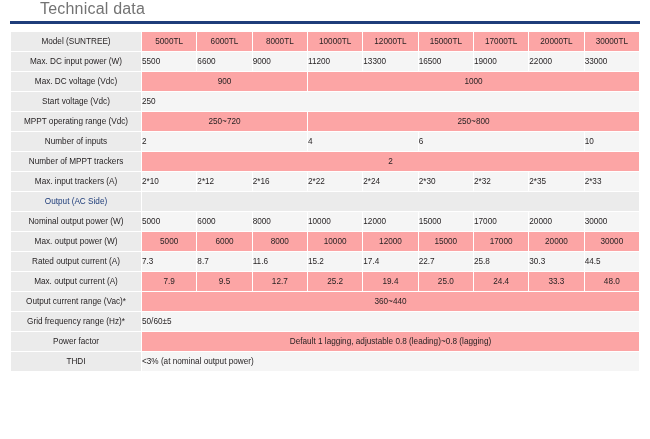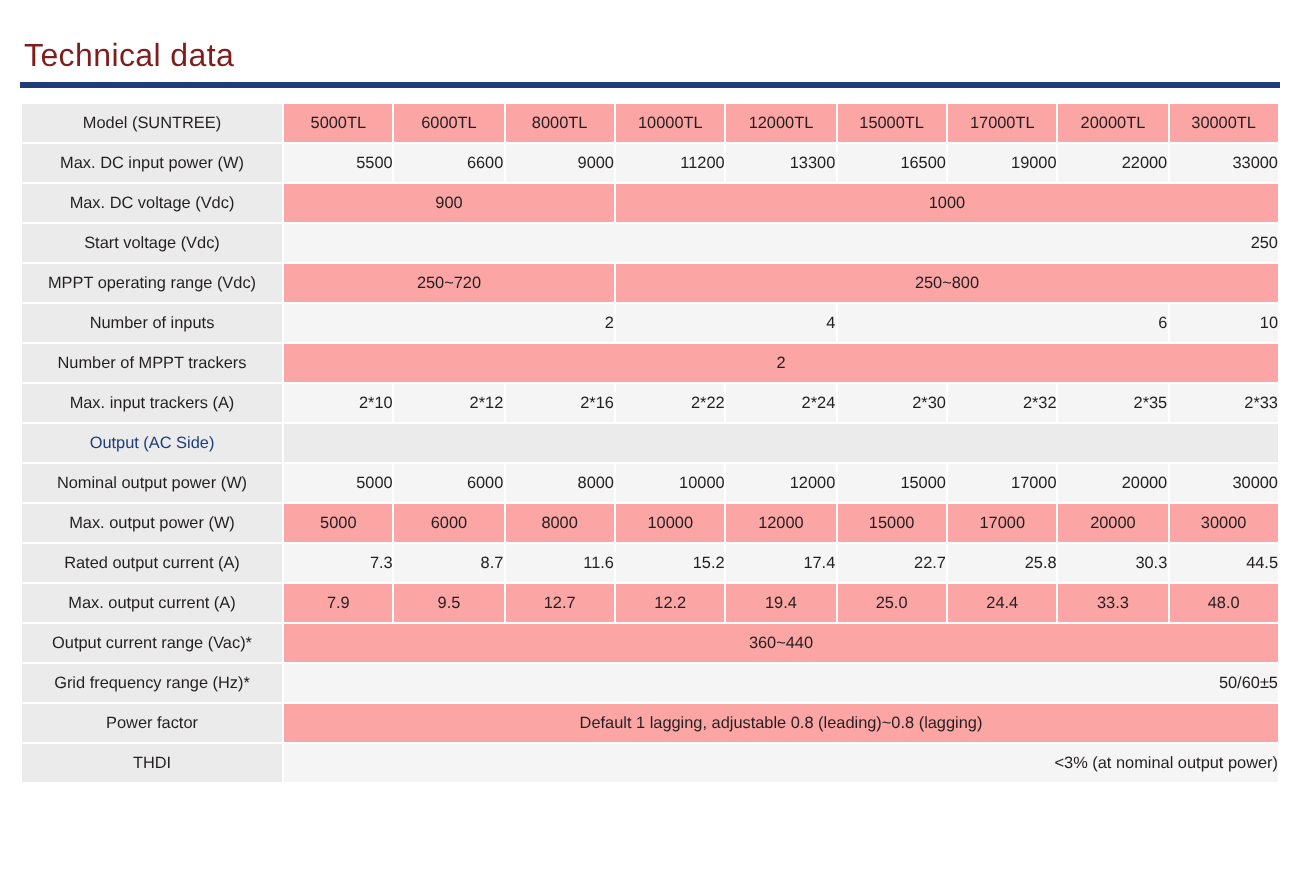--- a/index.html
+++ b/index.html
@@ -16,23 +16,24 @@
   }
   .page {
     position: relative;
     width: 650px;
     height: 439px;
     box-sizing: border-box;
     padding: 0 10px;
   }
   .title {
     font-size: 16px;
-    color: #7f1d1d;
-    padding: 20px 2px 3px 2px;
+    color: #737373;
+    padding: 0 2px 3px 2px;
     letter-spacing: 0.2px;
+    margin-left: 28px;
   }
   .title-rule {
     height: 3px;
     background: #1f3d7a;
     margin: 0 0 7px 0;
   }
   table.spec {
     border-collapse: collapse;
     width: 630px;
     table-layout: fixed;
@@ -50,21 +51,21 @@
     padding-left: 8px;
     text-align: center;
     width: 130px;
   }
   td.lbl.sec {
     background: #ebebeb;
     color: #1f3d7a;
   }
   td.val {
     background: #f5f5f5;
-    text-align: right;
+    text-align: left;
   }
   td.valalt {
     background: #fca5a5;
     text-align: center;
   }
   td.blankalt {
     background: #ebebeb;
   }
 </style>
 </head>
@@ -174,21 +175,21 @@
           <td class="val">22.7</td>
           <td class="val">25.8</td>
           <td class="val">30.3</td>
           <td class="val">44.5</td>
         </tr>
         <tr>
           <td class="lbl">Max. output current (A)</td>
           <td class="valalt">7.9</td>
           <td class="valalt">9.5</td>
           <td class="valalt">12.7</td>
-          <td class="valalt">12.2</td>
+          <td class="valalt">25.2</td>
           <td class="valalt">19.4</td>
           <td class="valalt">25.0</td>
           <td class="valalt">24.4</td>
           <td class="valalt">33.3</td>
           <td class="valalt">48.0</td>
         </tr>
         <tr>
           <td class="lbl">Output current range (Vac)*</td>
           <td class="valalt" colspan="9">360~440</td>
         </tr>

